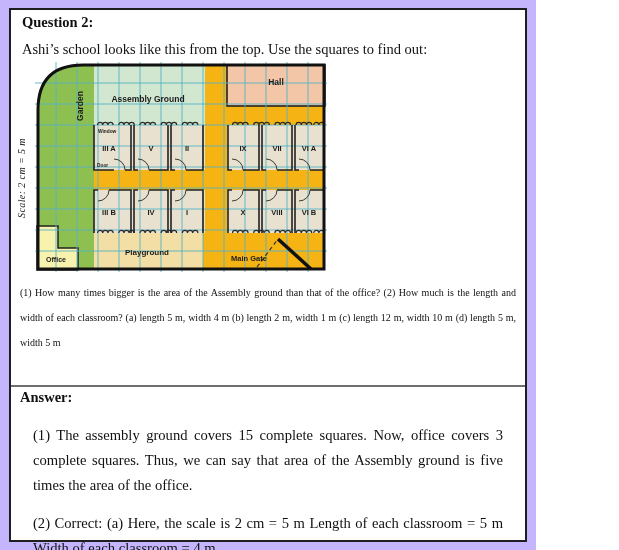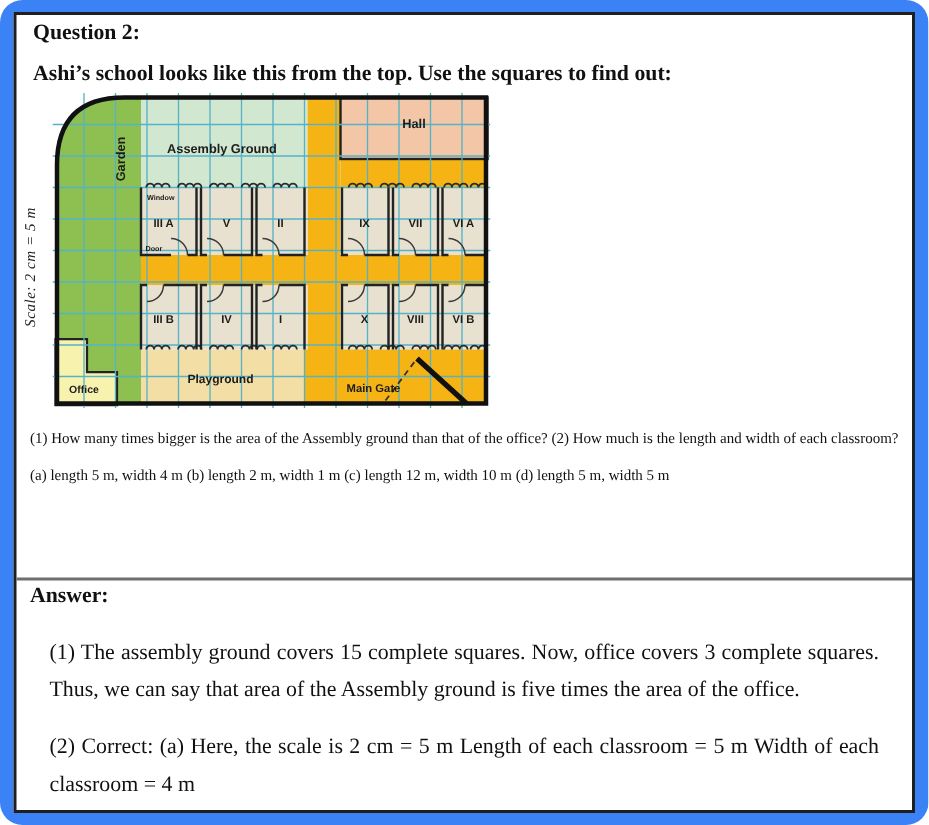--- a/index.html
+++ b/index.html
@@ -1,23 +1,23 @@
 <!DOCTYPE html>
 <html><head>
 <meta charset="utf-8">
 <style>
   html,body{margin:0;padding:0;background:#fff;}
   .page{
-    position:relative; width:619px; height:550px; overflow:hidden;
-    background:#3b82f6; font-family:"Liberation Serif", serif; color:#111;border-radius:15px;
+    position:relative; width:536px; height:550px; overflow:hidden;
+    background:#c4b5fd; font-family:"Liberation Serif", serif; color:#111;
   }
   .frame{position:absolute; left:9px; top:8px; right:9px; bottom:8px;
          border:2px solid #1f1f1f; background:#fff;}
   .q-label{position:absolute; left:22px; top:14px; font-size:14.5px; font-weight:bold;}
-  .q-intro{position:absolute; left:22px; top:41px; font-size:14.5px; font-weight:bold;}
+  .q-intro{position:absolute; left:22px; top:41px; font-size:14.5px; font-weight:normal;}
   .map-wrap{position:absolute; left:35px; top:62px; width:292px; height:212px;}
   .scale-label{
     position:absolute; left:21px; top:178px; width:max-content;
     transform:translate(-50%,-50%) rotate(-90deg);
     font-size:10px; font-style:italic; letter-spacing:.4px; color:#222;
   }
   .q-body{position:absolute; left:20px; right:20px; top:280px;
           font-size:10px; line-height:25px; text-align:justify;}
   .divider{position:absolute; left:11px; right:11px; top:385px; border-top:2px solid #6e6e6e;}
   .a-label{position:absolute; left:20px; top:389px; font-size:14.5px; font-weight:bold;text-align:right;}

